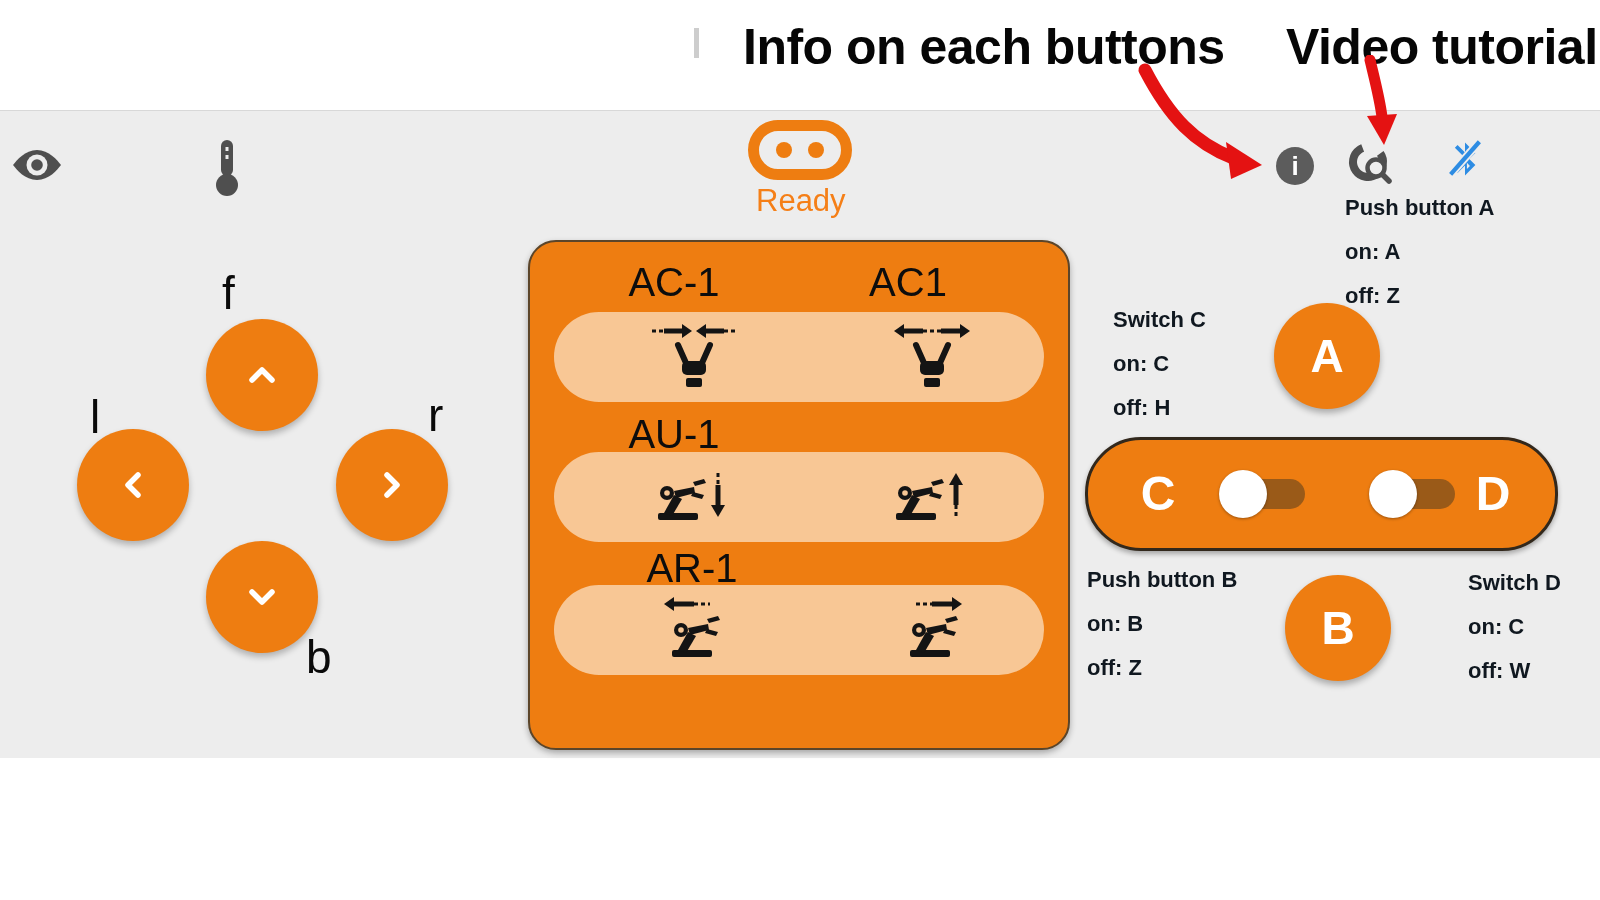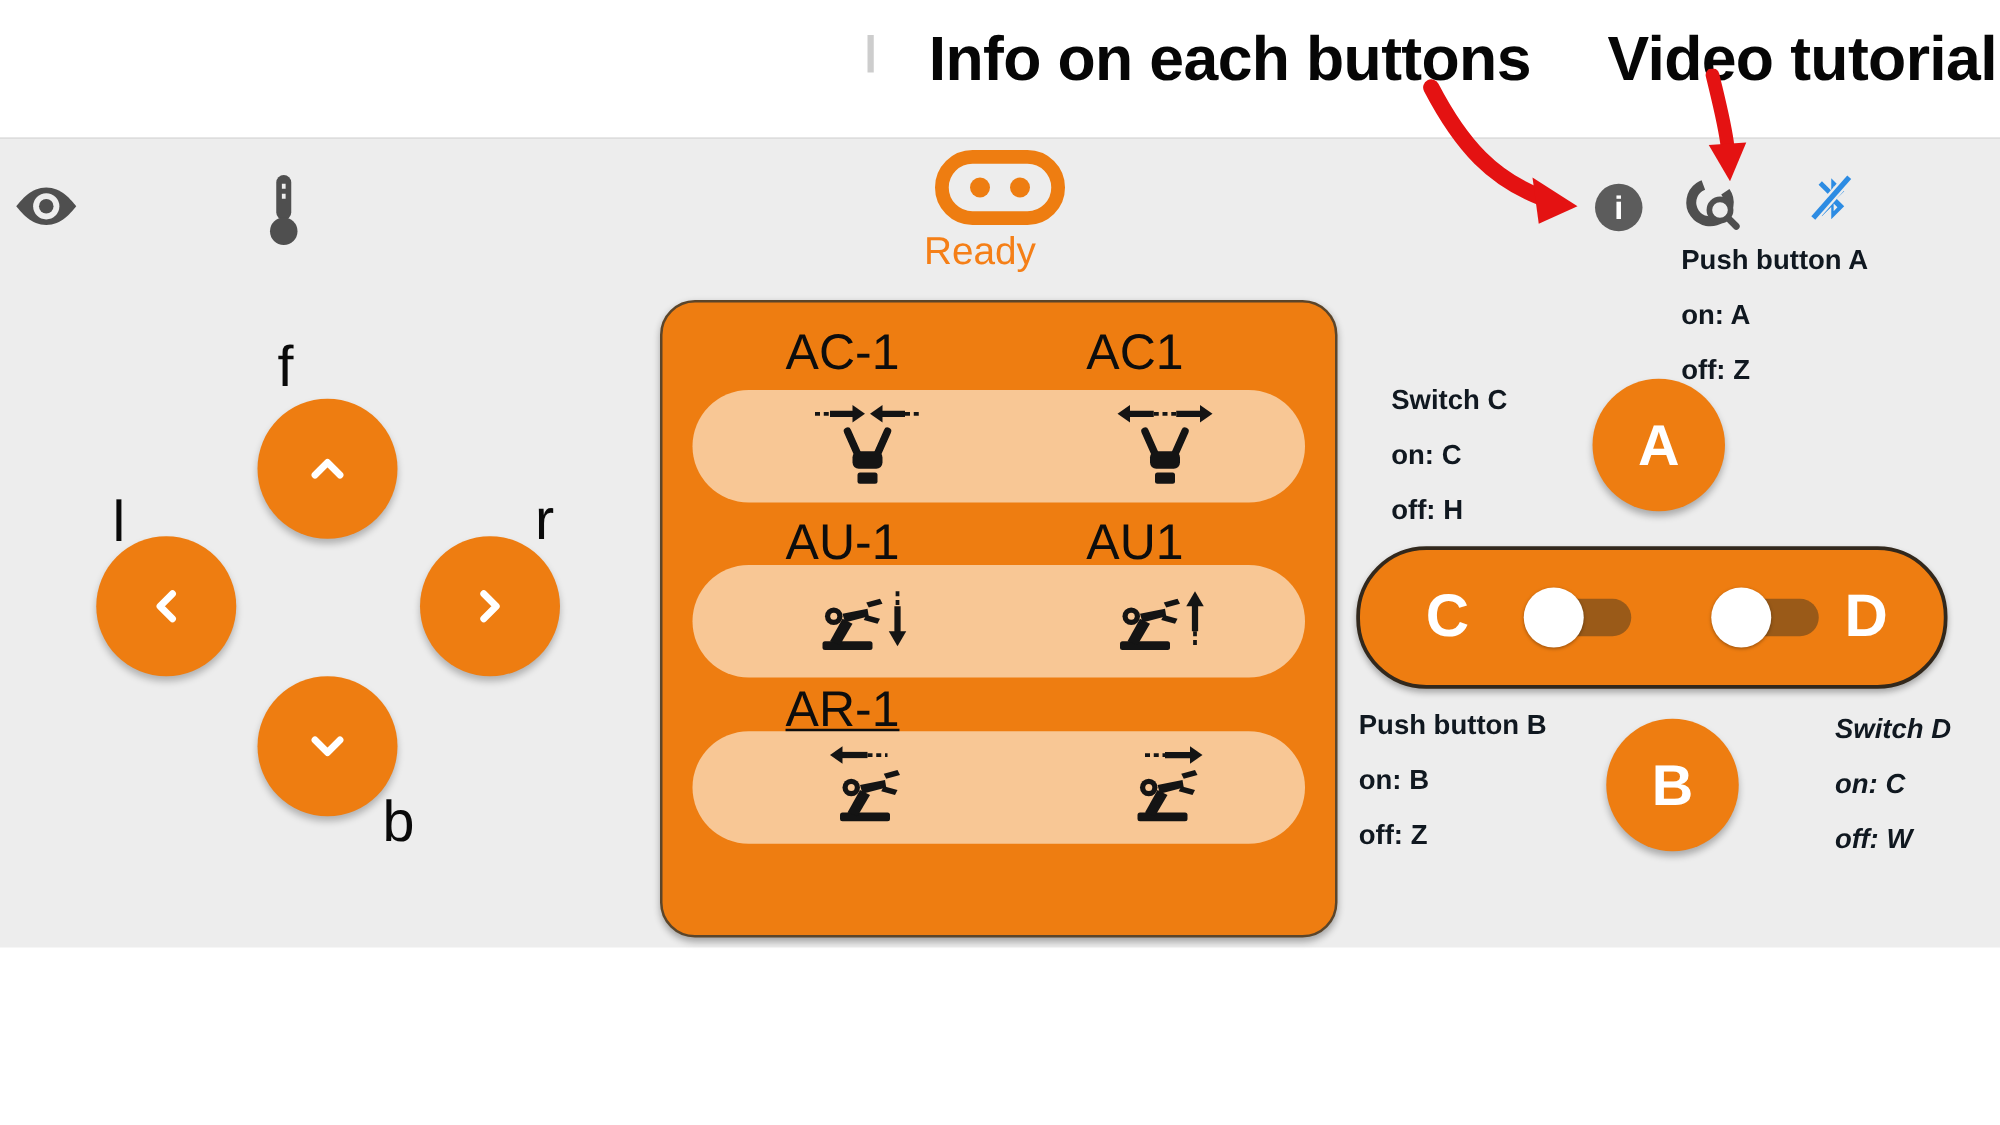--- a/index.html
+++ b/index.html
@@ -13,21 +13,21 @@
   .app-bg{position:absolute;left:0;top:110px;width:1600px;height:647px;background:#ededed;border-top:1px solid #d8d8d8;}
   
   .hicon{position:absolute;}
   .info-circle{position:absolute;left:1276px;top:147px;width:38px;height:38px;border-radius:50%;
                background:#5c5c5c;color:#fff;display:flex;align-items:center;justify-content:center;
                font-size:26px;font-weight:700;}
   
   .robot-face{position:absolute;left:748px;top:120px;width:82px;height:38px;border:11px solid #ee7d11;
               border-radius:30px;display:flex;align-items:center;justify-content:space-evenly;}
   .robot-eye{width:16px;height:16px;border-radius:50%;background:#ee7d11;}
-  .ready{position:absolute;left:708px;top:183px;width:152px;text-align:center;color:#f57f17;
+  .ready{position:absolute;left:756px;top:183px;width:152px;color:#f57f17;
          font-size:31px;font-weight:500;}
   
   .pad-btn{position:absolute;width:112px;height:112px;border-radius:50%;background:#ee7d11;
            display:flex;align-items:center;justify-content:center;box-shadow:0 4px 6px rgba(0,0,0,0.25);}
   .pad-label{position:absolute;font-size:46px;color:#0a0a0a;}
   
   .panel{position:absolute;left:528px;top:240px;width:538px;height:506px;background:#ee7d11;
          border:2px solid #5b452a;border-radius:28px;box-shadow:0 3px 6px rgba(0,0,0,0.3);}
   .panel-label{position:absolute;width:160px;text-align:center;font-size:40px;font-weight:500;color:#0d0d0d;}
   .pill{position:absolute;left:24px;width:490px;height:90px;background:#f8c795;border-radius:45px;}
@@ -162,21 +162,20 @@
           <polygon points="74,3 84,10 74,17" fill="#141414"></polygon>
           <path d="M38 42 L30 24" stroke="#141414" stroke-width="6" stroke-linecap="round" fill="none"></path>
           <path d="M54 42 L62 24" stroke="#141414" stroke-width="6" stroke-linecap="round" fill="none"></path>
           <rect x="34" y="40" width="24" height="14" rx="5" fill="#141414"></rect>
           <rect x="38" y="57" width="16" height="9" rx="2" fill="#141414"></rect>
         </svg>
       </div>
     </div>
 
     <div class="panel-label" style="left:64px;top:170px;">AU-1</div>
-    <div class="panel-label" style="left:298px;top:170px;">AU1</div>
     <div class="pill" style="top:210px;">
       <div class="pill-cell cell-left">
         <svg width="76" height="60" viewBox="0 0 76 60">
           <g fill="#141414">
             <rect x="2" y="46" width="40" height="7" rx="2"></rect>
             <path d="M8 46 L18 28 L26 32 L16 49 Z"></path>
             <circle cx="11" cy="26" r="7"></circle>
             <circle cx="11" cy="26" r="2.8" fill="#f8c795"></circle>
             <path d="M18 24 L38 20 L39 26 L20 31 Z"></path>
             <path d="M37 15 l11 -3 l2 4 l-11 3 Z"></path>
@@ -198,21 +197,21 @@
             <path d="M37 15 l11 -3 l2 4 l-11 3 Z"></path>
             <path d="M37 25 l11 3 l-2 4 l-11 -3 Z"></path>
           </g>
           <polygon points="55,18 62,6 69,18" fill="#141414"></polygon>
           <line x1="62" y1="16" x2="62" y2="38" stroke="#141414" stroke-width="5"></line>
           <line x1="62" y1="38" x2="62" y2="50" stroke="#141414" stroke-width="3" stroke-dasharray="4 3"></line>
         </svg>
       </div>
     </div>
 
-    <div class="panel-label" style="left:64px;top:304px;text-decoration:underline;">AR-1</div>
+    <div class="panel-label" style="left:82px;top:304px;">AR-1</div>
     <div class="pill" style="top:343px;">
       <div class="pill-cell cell-left">
         <svg width="76" height="68" viewBox="0 0 76 68">
           <polygon points="18,1 8,8 18,15" fill="#141414"></polygon>
           <line x1="17" y1="8" x2="38" y2="8" stroke="#141414" stroke-width="5"></line>
           <line x1="38" y1="8" x2="54" y2="8" stroke="#141414" stroke-width="3" stroke-dasharray="4 3"></line>
           <g fill="#141414" transform="translate(14,14)">
             <rect x="2" y="40" width="40" height="7" rx="2"></rect>
             <path d="M8 40 L18 22 L26 26 L16 43 Z"></path>
             <circle cx="11" cy="20" r="7"></circle>
@@ -274,20 +273,20 @@
   <div class="ctrl-text" style="left:1087px;top:558px;">
     <div>Push button B</div>
     <div>on: B</div>
     <div>off: Z</div>
   </div>
 
   <div class="round-btn" style="left:1285px;top:575px;">
       <span>B</span>
     </div>
 
-  <div class="ctrl-text" style="left:1468px;top:561px;font-style:italic;">
+  <div class="ctrl-text" style="left:1468px;top:561px;">
     <div>Switch D</div>
     <div>on: C</div>
     <div>off: W</div>
   </div>
 
 
 </div>
 
 </body></html>

